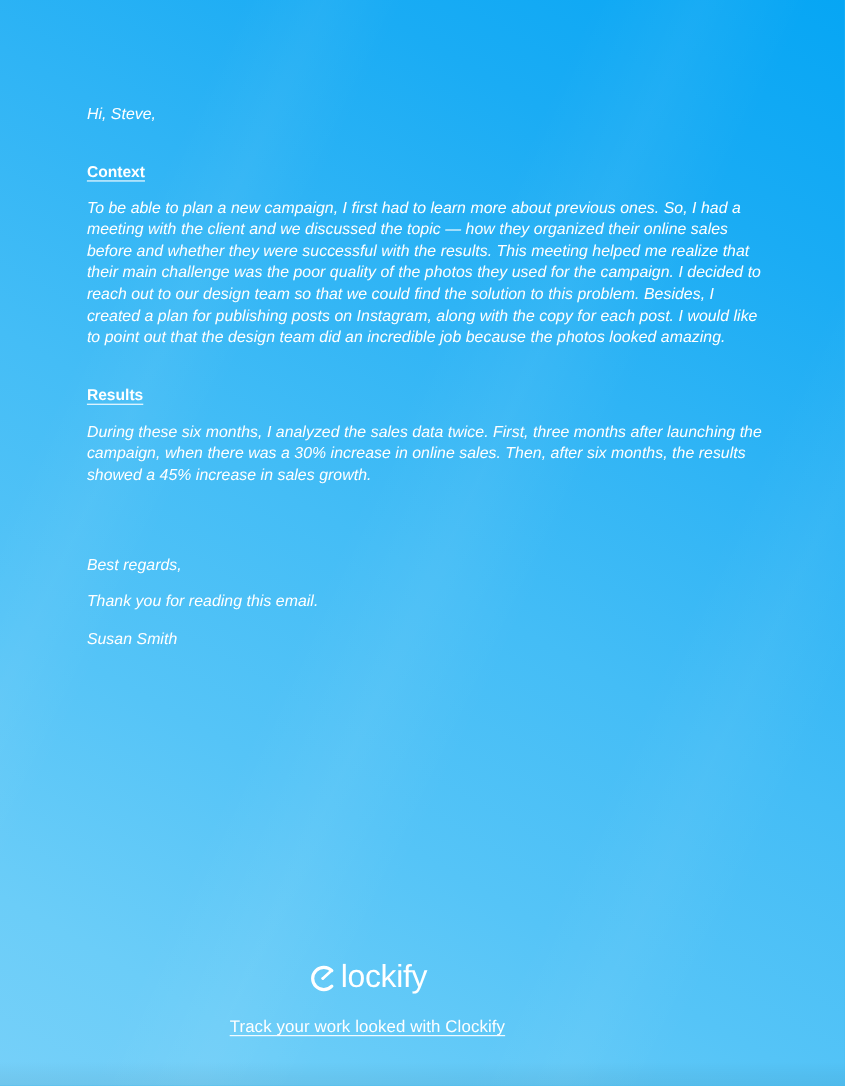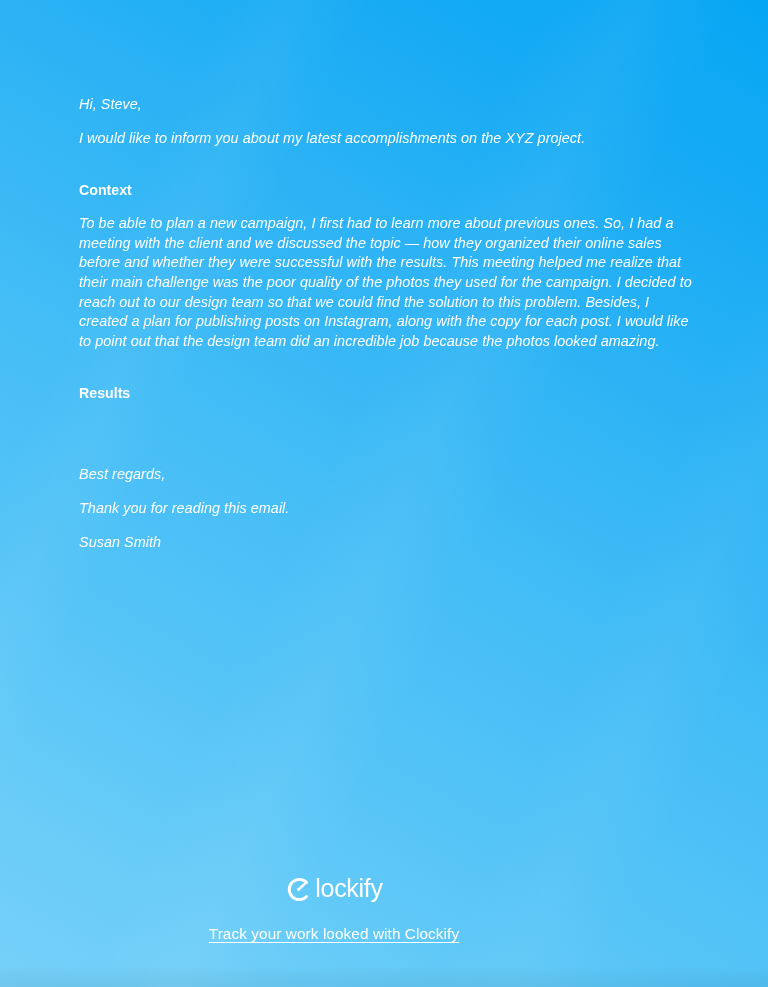--- a/index.html
+++ b/index.html
@@ -86,20 +86,21 @@
     margin-bottom: 14px;
     letter-spacing: 0.05px;
   }
 
   .section-heading {
     font-style: normal;
     font-weight: bold;
     font-size: 14.2px;
     line-height: 19px;
     color: #ffffff;
+    text-decoration: underline;
     text-underline-offset: 2.5px;
     display: inline-block;
     margin-top: 19px;
     margin-bottom: 14px;
   }
 
   .heading-row { line-height: 0; }
 
   .spacer-block { height: 48px; }
 
@@ -121,21 +122,21 @@
   }
 
   #logo-mark {
     display: block;
     width: 27px;
     height: 27px;
     margin-top: 2px;
   }
 
   #logo-wordmark {
-    font-size: 25px;
+    font-size: 29px;
     font-weight: 400;
     color: #ffffff;
     letter-spacing: -0.3px;
     line-height: 34px;
   }
 
   #footer-link {
     display: inline-block;
     margin-top: 17px;
     font-size: 15.3px;
@@ -152,31 +153,31 @@
 <div id="bg-layer"></div>
 <div id="bg-streaks"></div>
 <div id="bg-bottom-band"></div>
 
 <div id="page">
 
   <div id="email-body">
 
     <p class="para">Hi, Steve,</p>
 
-    <p class="para">I would like to inform you about my latest accomplishments on the XYZ project.</p>
 
     <div class="heading-row">
       <span class="section-heading">Context</span>
     </div>
 
     <p class="para">To be able to plan a new campaign, I first had to learn more about previous ones. So, I had a meeting with the client and we discussed the topic — how they organized their online sales before and whether they were successful with the results. This meeting helped me realize that their main challenge was the poor quality of the photos they used for the campaign. I decided to reach out to our design team so that we could find the solution to this problem. Besides, I created a plan for publishing posts on Instagram, along with the copy for each post. I would like to point out that the design team did an incredible job because the photos looked amazing.</p>
 
     <div class="heading-row">
       <span class="section-heading">Results</span>
     </div>
+    <p class="para">During these six months, I analyzed the sales data twice. First, three months after launching the campaign, when there was a 30% increase in online sales. Then, after six months, the results showed a 45% increase in sales growth.</p>
 
     <div class="spacer-block"></div>
 
     <p class="para">Best regards,</p>
     <p class="para">Thank you for reading this email.</p>
     <p class="para">Susan Smith</p>
 
   </div>
 
   <div id="footer">

